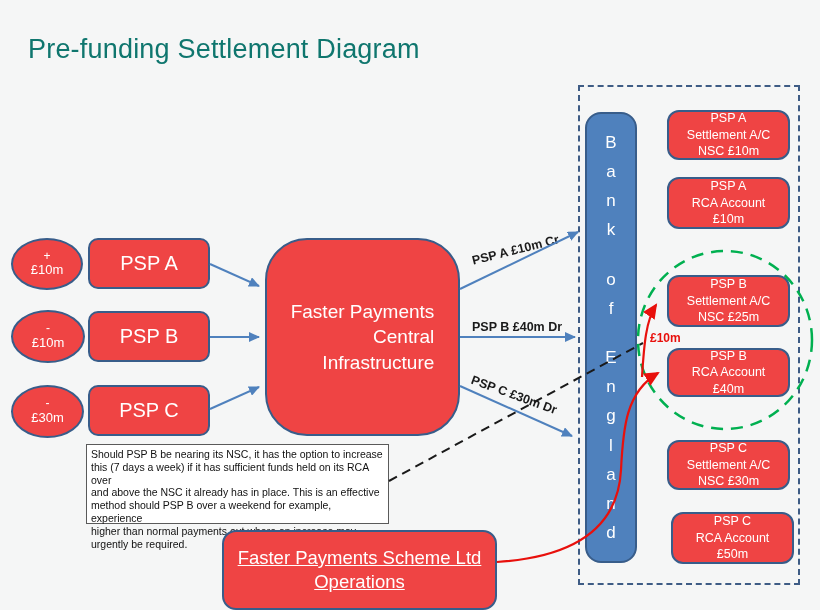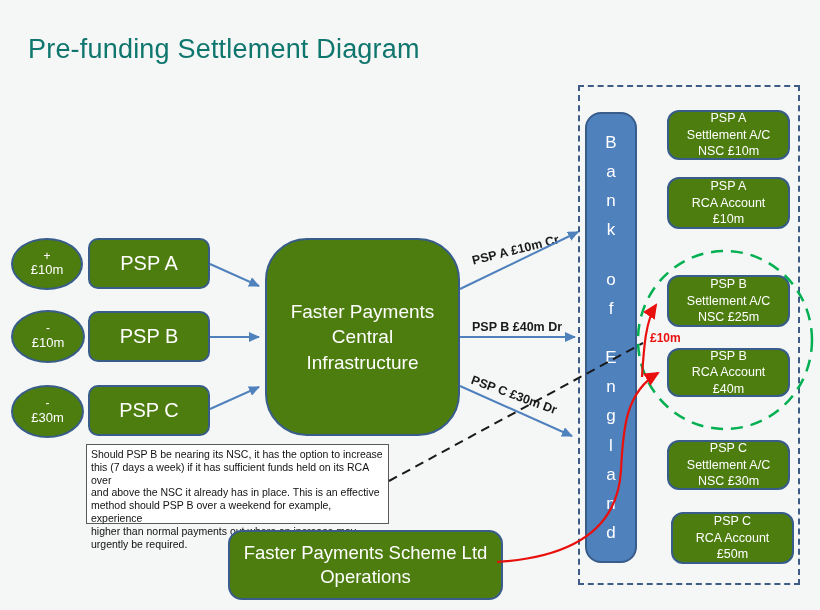--- a/index.html
+++ b/index.html
@@ -1,18 +1,18 @@
 <!DOCTYPE html>
 <html><head>
 <meta charset="utf-8">
 <style>
   html,body{margin:0;padding:0;background:#e9e9e9;font-family:"Liberation Sans",sans-serif;}
   .canvas{position:relative;width:820px;height:610px;background:#f5f6f6;overflow:hidden;}
   .title{position:absolute;left:28px;top:34px;margin:0;font-size:27px;font-weight:400;color:#0f766e;letter-spacing:.2px;}
-  .shape{position:absolute;box-sizing:border-box;background:#4d7c0f;border:2px solid #385d8a;color:#fff;
+  .shape{position:absolute;box-sizing:border-box;background:#ef4444;border:2px solid #385d8a;color:#fff;
          display:flex;flex-direction:column;align-items:center;justify-content:center;text-align:center;}
   .ellipse{border-radius:50%;line-height:1.15;}
   .ellipse .sign{font-size:12px;}
   .ellipse .amount{font-size:13px;}
   .pspbox{border-radius:10px;font-size:20px;}
   .central{border-radius:42px;font-size:19px;line-height:1.35;white-space:pre-line;}
   .acct{border-radius:12px;font-size:12.5px;line-height:1.32;white-space:pre-line;}
   .ops{border-radius:14px;font-size:18.5px;line-height:1.3;white-space:pre-line;}
   .bankbar{position:absolute;box-sizing:border-box;left:585px;top:112px;width:52px;height:451px;background:#4f81bd;
            border:2px solid #385d8a;border-radius:16px;display:flex;flex-direction:column;align-items:center;
@@ -45,21 +45,21 @@
   </div>
   <div class="shape ellipse" style="left:11px;top:385px;width:73px;height:53px;">
     <span class="sign">-</span>
     <span class="amount">£30m</span>
   </div>
 
   <div class="shape pspbox" style="left:88px;top:238px;width:122px;height:51px;">PSP A</div>
   <div class="shape pspbox" style="left:88px;top:311px;width:122px;height:51px;">PSP B</div>
   <div class="shape pspbox" style="left:88px;top:385px;width:122px;height:51px;">PSP C</div>
 
-  <div class="shape central" style="left:265px;top:238px;width:195px;height:198px;">Faster Payments
+  <div class="shape central" style="left:265px;top:238px;width:195px;height:198px;text-align:right;">Faster Payments
 Central
 Infrastructure</div>
 
   <div class="dashedrect"></div>
 
   <div class="bankbar">
       <span class="bank-char">B</span>
       <span class="bank-char">a</span>
       <span class="bank-char">n</span>
       <span class="bank-char">k</span>
@@ -95,21 +95,21 @@
 RCA Account
 £50m</div>
 
   <div class="notebox">Should PSP B be nearing its NSC, it has the option to increase
 this (7 days a week) if it has sufficient funds held on its RCA over
 and above the NSC it already has in place.  This is an effective
 method should PSP B over a weekend for example, experience
 higher than normal payments out where an increase may
 urgently be required.</div>
 
-  <div class="shape ops" style="left:228px;top:530px;width:275px;height:70px;">Faster Payments Scheme Ltd
+  <div class="shape ops" style="left:222px;top:530px;width:275px;height:80px;text-decoration:underline;">Faster Payments Scheme Ltd
 Operations</div>
 
   <div class="arrowlabel" style="left:471px;top:243px;transform:rotate(-14deg);">PSP A £10m Cr</div>
   <div class="arrowlabel" style="left:472px;top:320px;">PSP B £40m Dr</div>
   <div class="arrowlabel" style="left:469px;top:388px;transform:rotate(20deg);">PSP C £30m Dr</div>
 
   <div class="redlabel">£10m</div>
 
   <svg class="overlay" width="820" height="610" viewBox="0 0 820 610">
     <defs>

